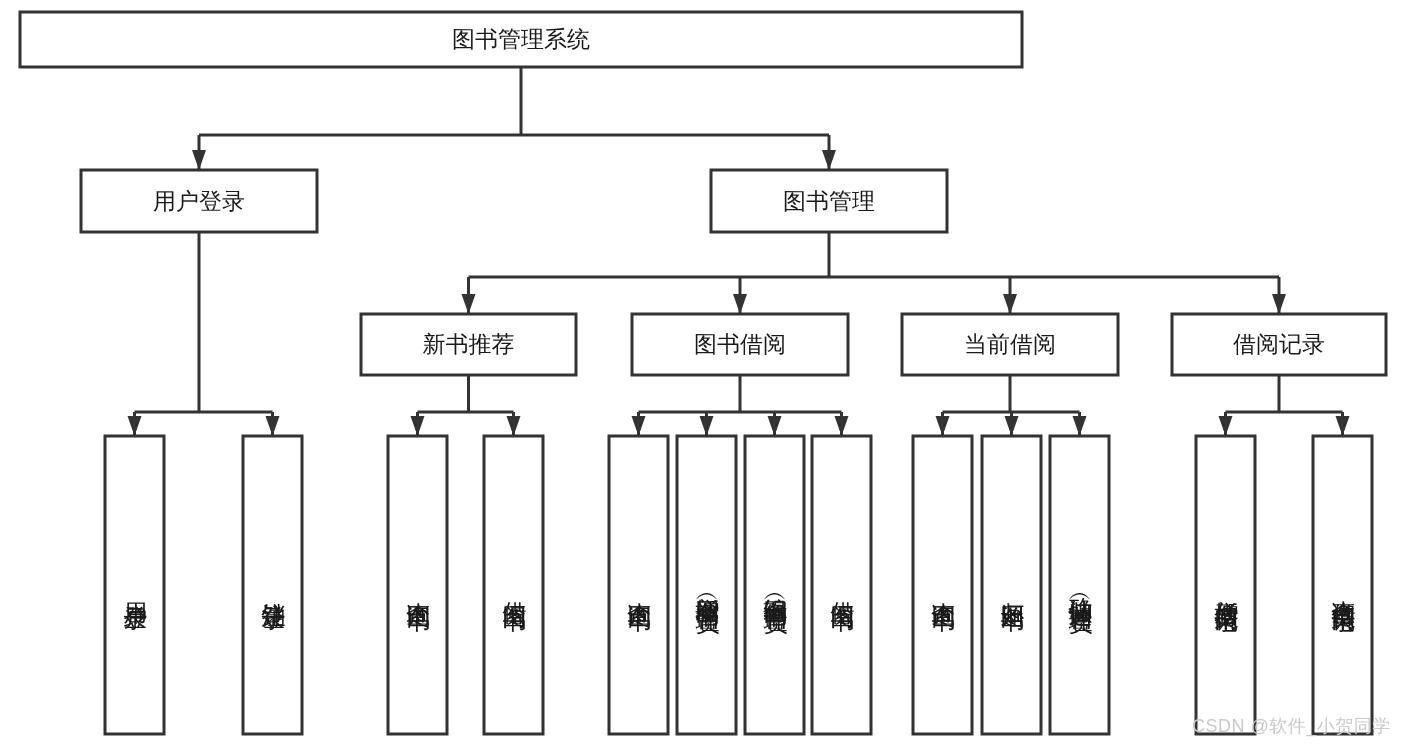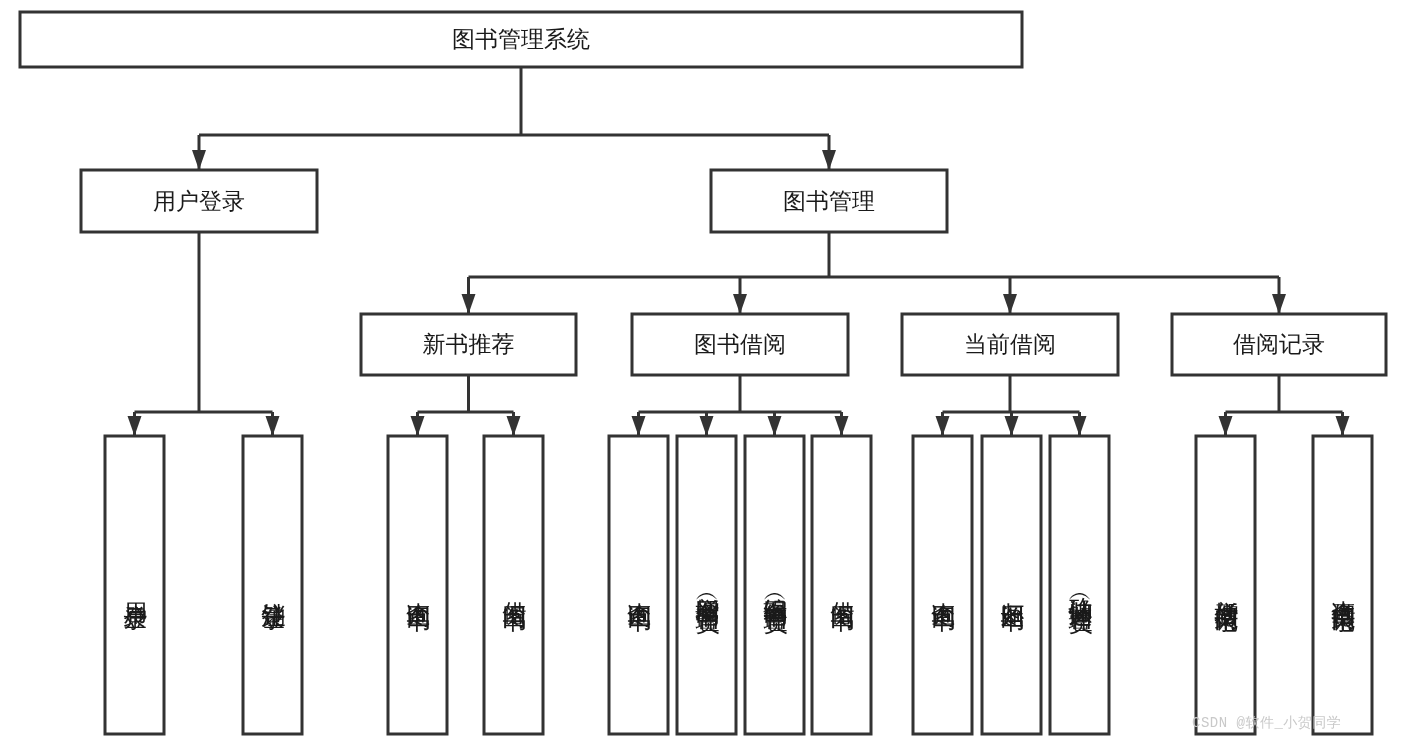--- a/index.html
+++ b/index.html
@@ -59,22 +59,22 @@
     line-height: 1.08;
     letter-spacing: 2px;
     color: #1a1a1a;
     white-space: nowrap;
     text-align: center;
     transform: translateX(-50%);
     pointer-events: none;
   }
   .watermark {
     position: absolute;
-    font-family: Liberation Mono, monospace;
-    font-size: 14px;
+    font-family: Liberation Sans, sans-serif;
+    font-size: 18px;
     color: #c9c9c9;
     white-space: nowrap;
     letter-spacing: 0.5px;
   }
 </style>
 </head>
 <body>
 
 <div id="diagram-root">
   <svg class="flow" viewBox="0 0 1405 747">

